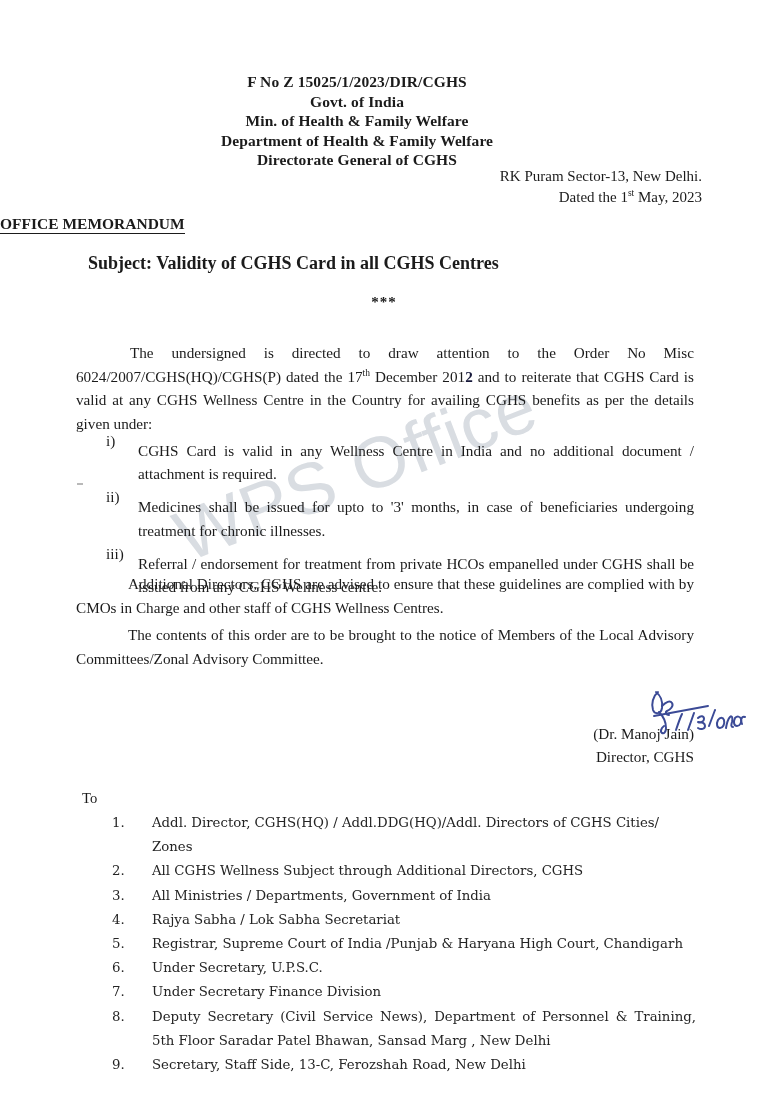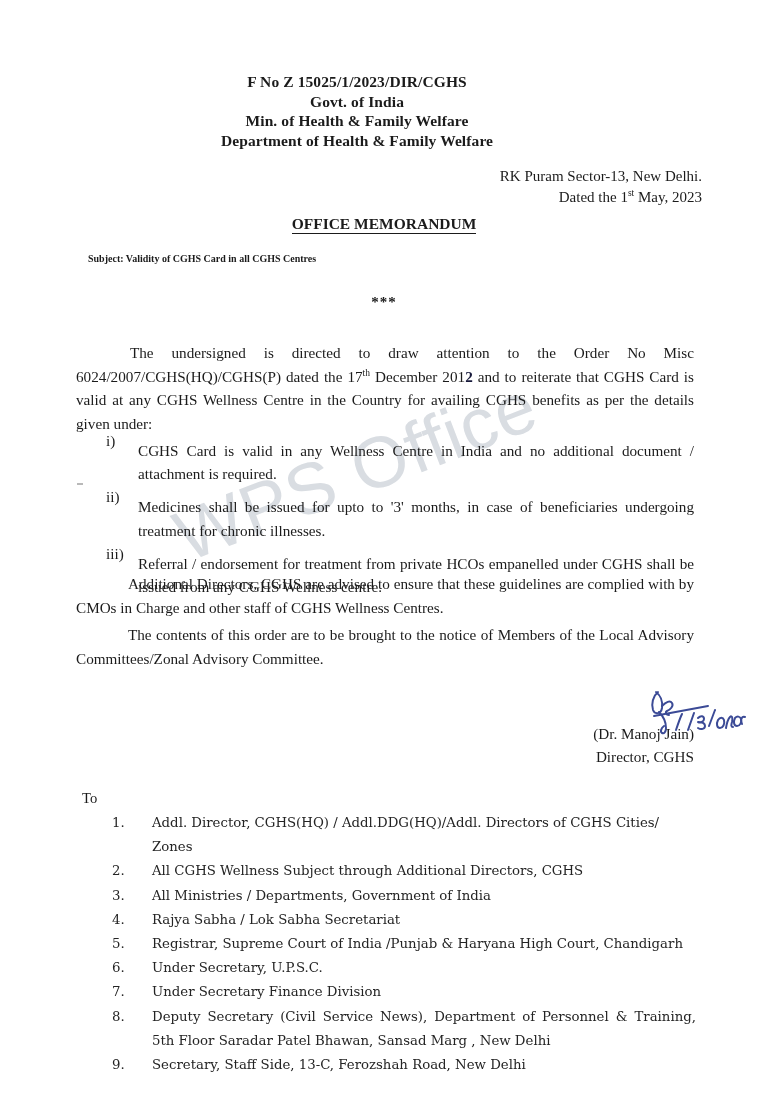--- a/index.html
+++ b/index.html
@@ -72,34 +72,33 @@
     vertical-align: super;
     line-height: 0;
   }
 
   
   .om-title {
     position: absolute;
     left: 0;
     top: 215px;
     width: 768px;
-    text-align: center;
     font-weight: bold;
     font-size: 15.5px;
   }
   .om-title span {
     border-bottom: 1.3px solid #1b1b1b;
     padding-bottom: 1px;
   }
   .subject {
     position: absolute;
     left: 88px;
     top: 253px;
     font-weight: bold;
-    font-size: 10px;
+    font-size: 18px;
   }
   .stars {
     position: absolute;
     left: 0;
     top: 294px;
     width: 768px;
     text-align: center;
     font-weight: bold;
     font-size: 15px;
     letter-spacing: 1px;
@@ -233,20 +232,21 @@
 
   <div class="watermark">WPS Office</div>
 
   <div class="content">
 
     <div class="letterhead">
       <div>F No  Z 15025/1/2023/DIR/CGHS</div>
       <div>Govt. of India</div>
       <div>Min. of Health &amp; Family Welfare</div>
       <div>Department of Health &amp; Family Welfare</div>
+      <div>Directorate General of CGHS</div>
     </div>
 
     <div class="addrblock">
       <div>RK Puram Sector-13, New Delhi.</div>
       <div><span>Dated the 1</span><sup>st</sup><span>  May, 2023</span></div>
     </div>
 
     <div class="om-title">
       <span>OFFICE MEMORANDUM</span>
     </div>

